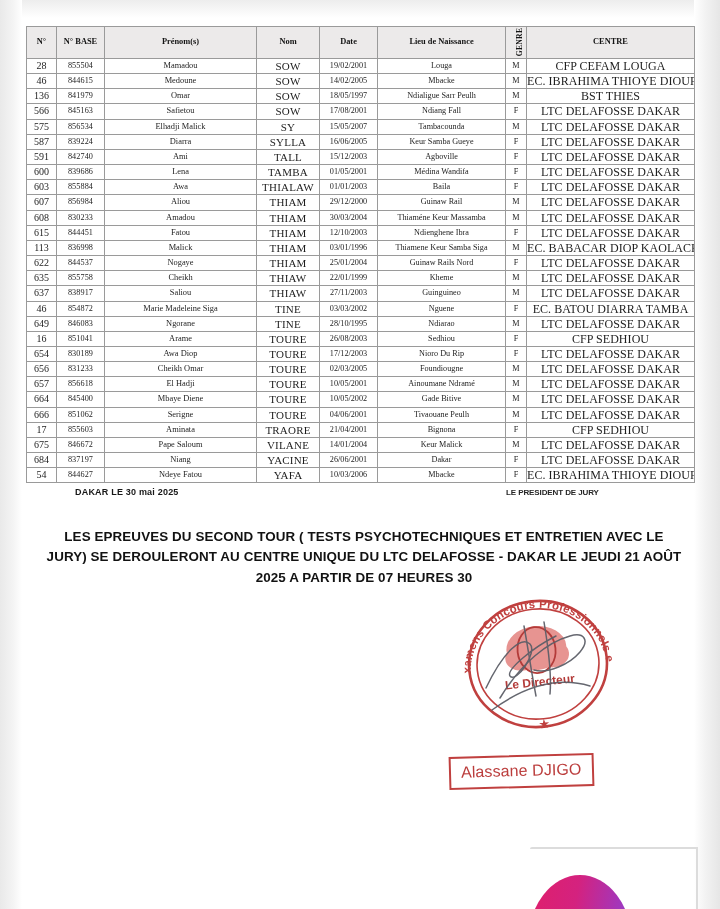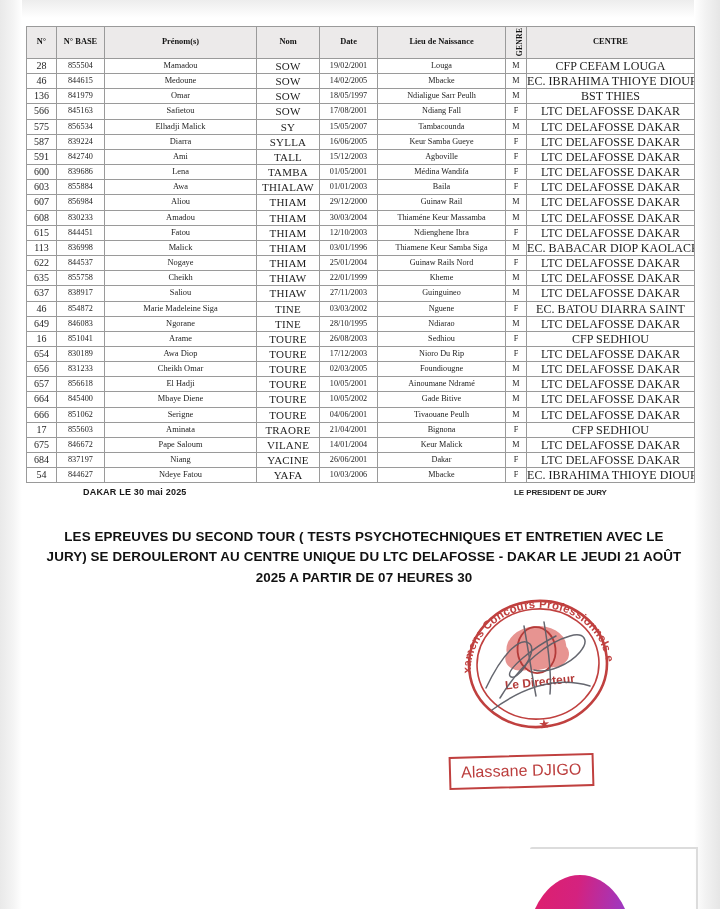--- a/index.html
+++ b/index.html
@@ -88,30 +88,30 @@
   td.genre  { font-size: 8.2px; }
   td.centre { font-size: 12px; letter-spacing: .05px; }
 
   
   #sign-row {
     position: absolute;
     left: 0; top: 487px; width: 720px;
     height: 16px;
   }
   #date-place {
-    position: absolute; left: 83px; top: 0;
+    position: absolute; left: 75px; top: 0;
     font-family: "Liberation Sans", sans-serif;
     font-size: 9px; font-weight: bold;
     color: #171717; letter-spacing: .2px;
   }
   #jury-label {
     position: absolute; left: 506px; top: 1px;
     font-family: "Liberation Sans", sans-serif;
     font-size: 8px; font-weight: bold;
-    color: #262626; letter-spacing: -.1px; margin-left: 8px;
+    color: #262626; letter-spacing: -.1px;
   }
 
   #notice {
     position: absolute;
     left: 44px; top: 527px; width: 640px;
     text-align: center;
     font-family: Liberation Sans, sans-serif;
     font-weight: bold;
     font-size: 13.4px;
     line-height: 1.52;
@@ -361,21 +361,21 @@
             <td class="centre">LTC DELAFOSSE DAKAR</td>
           </tr>
           <tr>
             <td class="num">46</td>
             <td class="base">854872</td>
             <td class="prenom">Marie Madeleine Siga</td>
             <td class="nom">TINE</td>
             <td class="date">03/03/2002</td>
             <td class="lieu">Nguene</td>
             <td class="genre">F</td>
-            <td class="centre">EC. BATOU DIARRA SAINT</td>
+            <td class="centre">EC. BATOU DIARRA TAMBA</td>
           </tr>
           <tr>
             <td class="num">649</td>
             <td class="base">846083</td>
             <td class="prenom">Ngorane</td>
             <td class="nom">TINE</td>
             <td class="date">28/10/1995</td>
             <td class="lieu">Ndiarao</td>
             <td class="genre">M</td>
             <td class="centre">LTC DELAFOSSE DAKAR</td>

